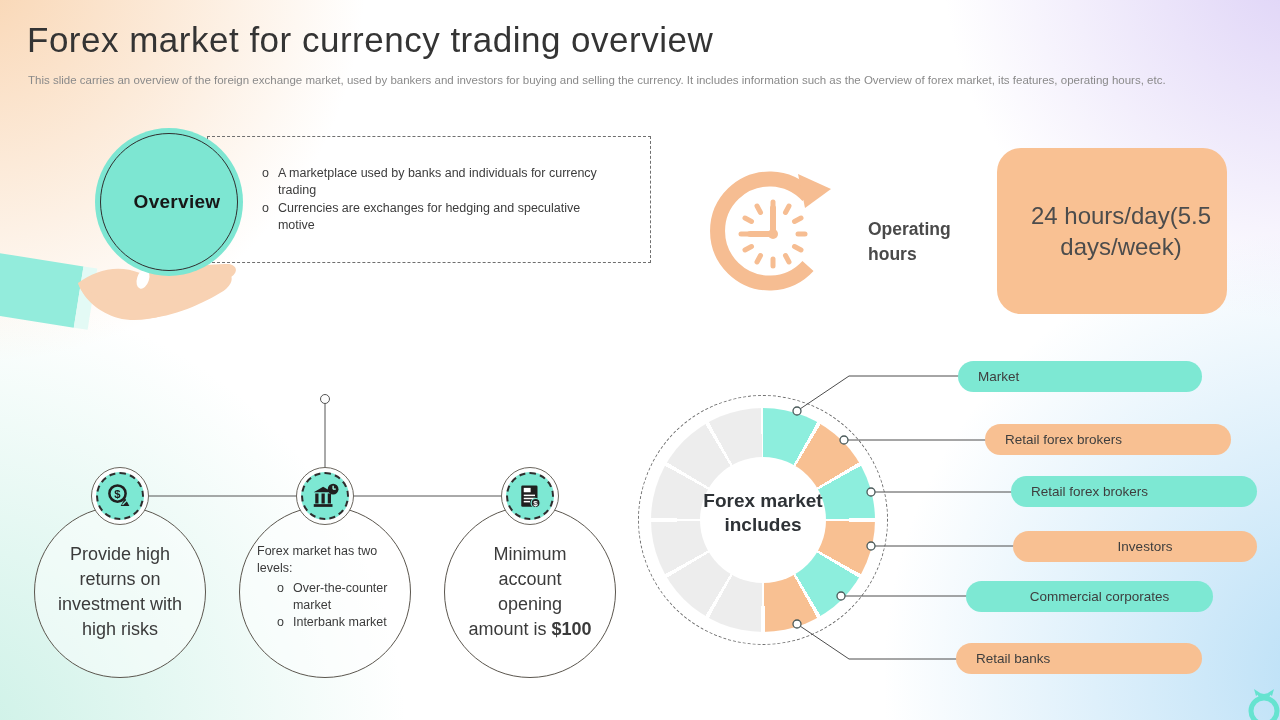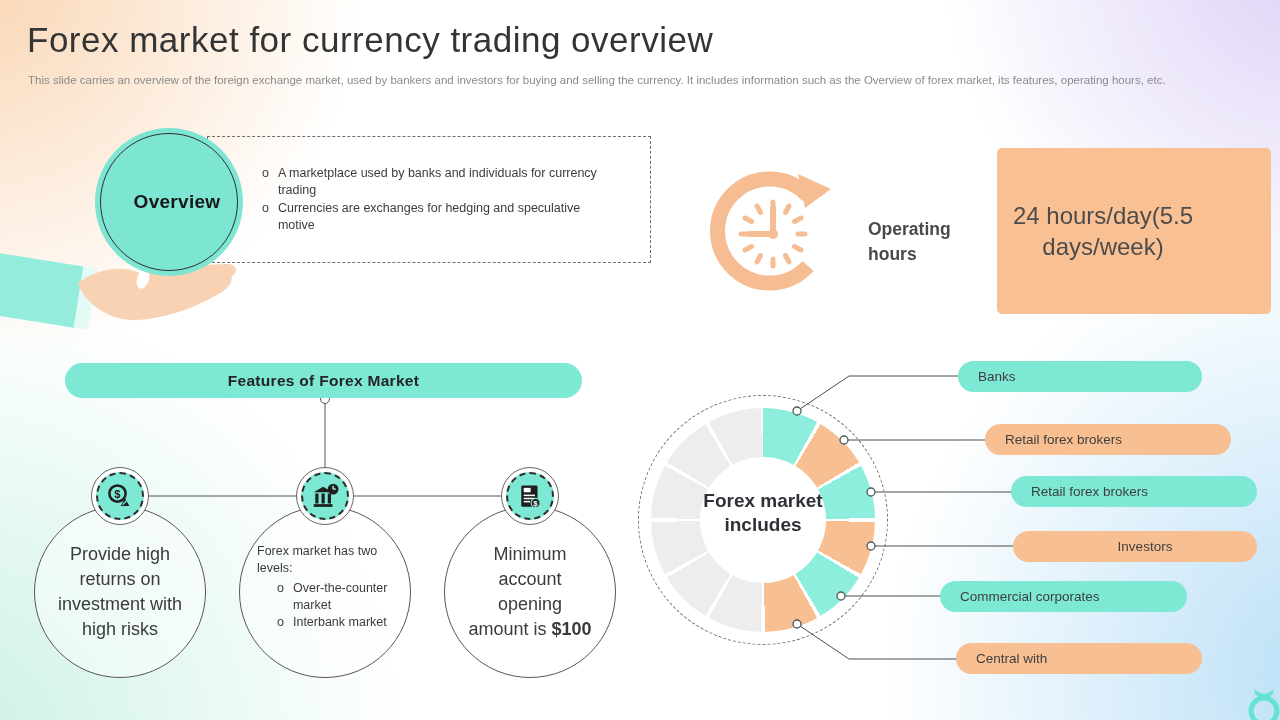--- a/index.html
+++ b/index.html
@@ -30,22 +30,22 @@
     border:1px dashed #6f6f6f; padding:28px 18px 10px 54px; z-index:2; background:transparent; }
   .bullet-row { display:flex; gap:9px; font-size:12.5px; color:#3c3c3c; line-height:1.38; }
   .bullet-row .marker { flex:0 0 auto; }
   .bullet-row .btext { max-width:340px; }
 
   .hand-svg { position:absolute; left:0; top:238px; z-index:2; }
 
   
   .clock-svg { position:absolute; left:710px; top:162px; }
   .ophours-label { position:absolute; left:836px; top:217px; width:110px; font-size:17.5px; font-weight:bold; color:#4a4a4a; line-height:1.45;margin-left:32px; }
-  .ophours-box { position:absolute; left:997px; top:148px; width:274px; height:166px; border-radius:5px;
-    background:#f9c193; display:flex; align-items:center; justify-content:flex-start; text-align:center; }
+  .ophours-box { position:absolute; left:997px; top:148px; width:230px; height:166px; border-radius:24px;
+    background:#f9c193; display:flex; align-items:center; justify-content:flex-end; text-align:center; }
   .ophours-value { width:212px; font-size:24px; color:#4c4c4c; line-height:1.3; }
 
   
   .features-pill { position:absolute; left:65px; top:363px; width:517px; height:35px; border-radius:18px;
     background:#7de8d3; display:flex; align-items:center; justify-content:center; z-index:2; }
   .features-title { font-size:15.5px; font-weight:bold; color:#252525; letter-spacing:.3px; }
 
   .lines-overlay { position:absolute; left:0; top:0; width:1280px; height:720px; z-index:1; pointer-events:none; }
 
   .icon-outer { position:absolute; width:58px; height:58px; border-radius:50%; background:#fdfefe; border:1px solid #6b665e; z-index:2; }
@@ -84,21 +84,21 @@
   .donut-center-label { position:absolute; left:680px; top:489px; width:166px; text-align:center;
     font-size:19px; font-weight:bold; color:#2e3236; line-height:1.25; z-index:2; }
 
   .mpill { position:absolute; height:31px; border-radius:16px; display:flex; align-items:center;
     padding-left:20px; font-size:13.5px; color:#3e3e3e; z-index:2; }
   .mpill.teal { background:#7de8d3; } .mpill.orange { background:#f8c092; }
   .mp1 { left:958px; top:361px; width:244px; }
   .mp2 { left:985px; top:424px; width:246px; }
   .mp3 { left:1011px; top:476px; width:246px; }
   .mp4 { left:1013px; top:531px; width:244px;justify-content:center; }
-  .mp5 { left:940px; top:581px; width:247px; }
+  .mp5 { left:966px; top:581px; width:247px;justify-content:center; }
   .mp6 { left:956px; top:643px; width:246px; }
 
   .moneybag-svg { position:absolute; left:1244px; top:683px; }
 </style>
 </head>
 <body>
 
 <div class="slide">
 
   <div class="title">Forex market for currency trading overview</div>
@@ -174,23 +174,20 @@
       <line x1="63" y1="72" x2="63" y2="46"></line>
         <line x1="63" y1="72" x2="40" y2="72"></line>
     </g>
     <circle cx="63" cy="72" r="5" fill="#f6bd92"></circle>
   </svg>
   <div class="ophours-label">Operating hours</div>
   <div class="ophours-box">
     <div class="ophours-value">24 hours/day(5.5 days/week)</div>
   </div>
 
-  <div class="features-pill">
-    <span class="features-title">Features of Forex Market</span>
-  </div>
 
   <div class="icon-outer io1">
     <div class="icon-inner">
       <svg width="30" height="30" viewBox="0 0 24 24">
         <circle cx="10" cy="10" r="6.5" fill="none" stroke="#1f1f1f" stroke-width="2"></circle>
         <text x="10" y="13.6" font-size="9" font-weight="bold" text-anchor="middle" fill="#1f1f1f" font-family="Liberation Sans, sans-serif">$</text>
         <path d="M12.5 20 L19.5 20 L16 13.5 Z" fill="#1f1f1f"></path>
         <line x1="14" y1="19" x2="18" y2="15" stroke="#7de8d3" stroke-width="1"></line>
       </svg>
     </div>
@@ -246,36 +243,36 @@
       <span><span>Minimum account opening amount is </span><span class="bold">$100</span></span>
     </div>
   </div>
 
   <div class="donut-dashed"></div>
   <div class="donut"></div>
   <div class="donut-hole"></div>
   <div class="donut-center-label">Forex market includes</div>
 
   <div class="mpill teal mp1">
-      <span>Banks</span>
+      <span>Market</span>
     </div>
   <div class="mpill orange mp2">
       <span>Retail forex brokers</span>
     </div>
   <div class="mpill teal mp3">
       <span>Retail forex brokers</span>
     </div>
   <div class="mpill orange mp4">
       <span>Investors</span>
     </div>
   <div class="mpill teal mp5">
       <span>Commercial corporates</span>
     </div>
   <div class="mpill orange mp6">
-      <span>Central with</span>
+      <span>Retail banks</span>
     </div>
 
   <svg class="moneybag-svg" width="44" height="44" viewBox="0 0 44 44">
     <circle cx="20" cy="28" r="13" fill="none" stroke="#66e3d0" stroke-width="5"></circle>
     <path d="M12 8 Q20 14 28 8 L24 17 L16 17 Z" fill="#66e3d0"></path>
     <path d="M10 6 L16 10 L12 13 Z" fill="#66e3d0"></path>
     <path d="M30 6 L24 10 L28 13 Z" fill="#66e3d0"></path>
   </svg>
 
 </div>

